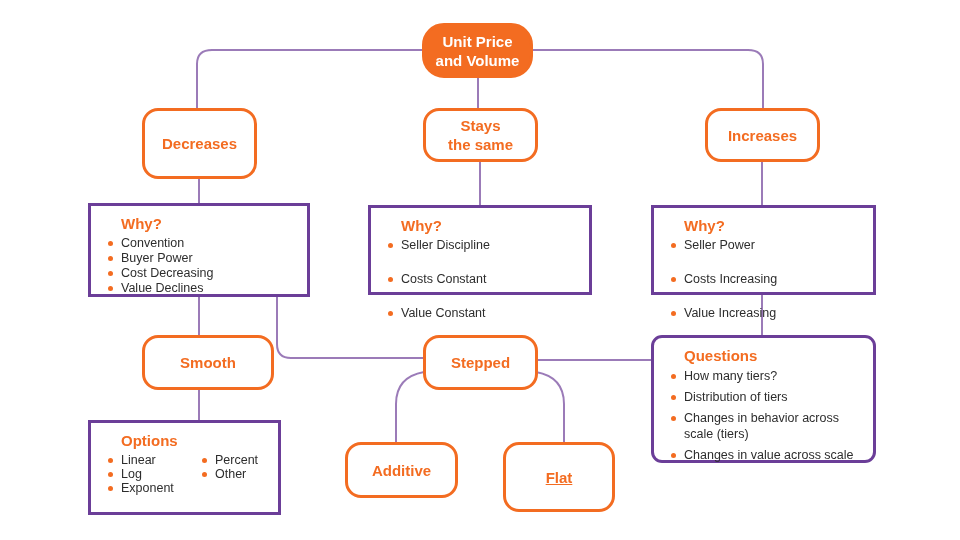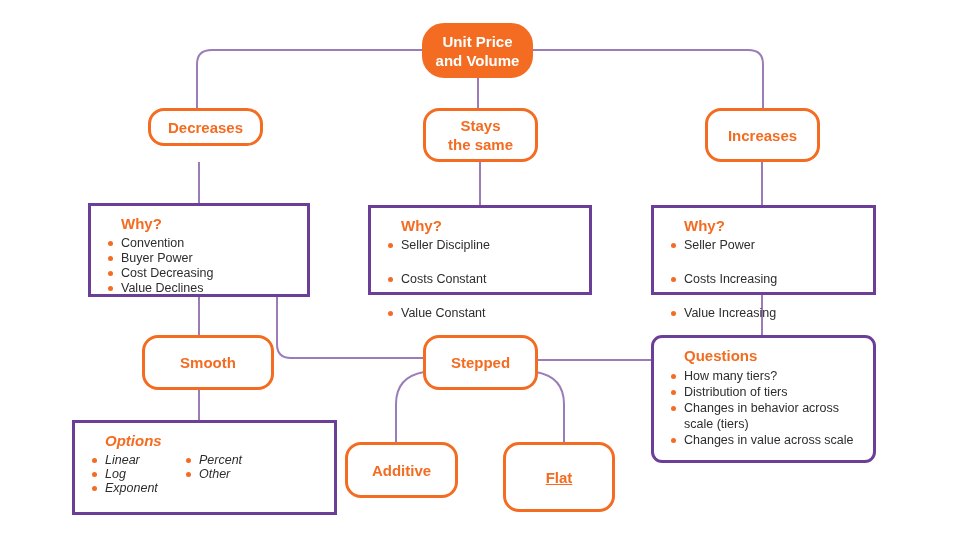--- a/index.html
+++ b/index.html
@@ -28,21 +28,21 @@
     margin:0 0 4px 20px;
   }
   .panel ul { list-style:none; margin:0; padding:0; font-size:12.5px; display:flex; flex-direction:column; }
   .panel li { position:relative; padding-left:20px; line-height:14px; }
   .panel li::before {
     content:""; position:absolute; left:7px; top:4.5px;
     width:5px; height:5px; border-radius:50%; background:#f36c21;
   }
   .gap0 ul { gap:1px; }
   .gap3 ul { gap:20px; }
-  .gap4 ul { }
+  .gap4 ul { gap:5px; }
   .gap4 li { line-height:16px; }
   .gap4 li::before { top:5.5px; }
   .gap5 ul { }
   .cols { display:flex; flex-direction:row; }
   .cols ul.col1 { width:94px; }
 </style>
 </head>
 <body>
 
 <div id="canvas">
@@ -59,21 +59,21 @@
     <path d="M199 390 V420"></path>
     <path d="M538 360 H651"></path>
     <path d="M762 295 V335"></path>
     <path d="M424 372 Q396 377 396 404 V442"></path>
     <path d="M536 372 Q564 377 564 404 V442"></path>
   </svg>
 
   <div class="node filled" style="left:422px; top:23px; width:111px; height:55px;">Unit Price
 and Volume</div>
 
-  <div class="node" style="left:148px; top:108px; width:115px; height:38px;">Decreases</div>
+  <div class="node" style="left:142px; top:108px; width:115px; height:71px;">Decreases</div>
 
   <div class="node" style="left:423px; top:108px; width:115px; height:54px;">Stays
 the same</div>
 
   <div class="node" style="left:705px; top:108px; width:115px; height:54px;">Increases</div>
 
   <div class="node" style="left:142px; top:335px; width:132px; height:55px;">Smooth</div>
 
   <div class="node" style="left:423px; top:335px; width:115px; height:55px;">Stepped</div>
 
@@ -102,21 +102,21 @@
 
   <div class="panel gap3" style="left:651px; top:205px; width:225px; height:90px;">
     <div class="panel-title">Why?</div>
     <ul>
       <li>Seller Power</li>
       <li>Costs Increasing</li>
       <li>Value Increasing</li>
     </ul>
   </div>
 
-  <div class="panel gap5" style="left:72px; top:420px; width:265px; height:95px;font-style:italic;">
+  <div class="panel gap5" style="left:88px; top:420px; width:193px; height:95px;">
     <div class="panel-title">Options</div>
     <div class="cols">
       <ul class="col1">
         <li>Linear</li>
         <li>Log</li>
         <li>Exponent</li>
       </ul>
       <ul class="col2">
         <li>Percent</li>
         <li>Other</li>

